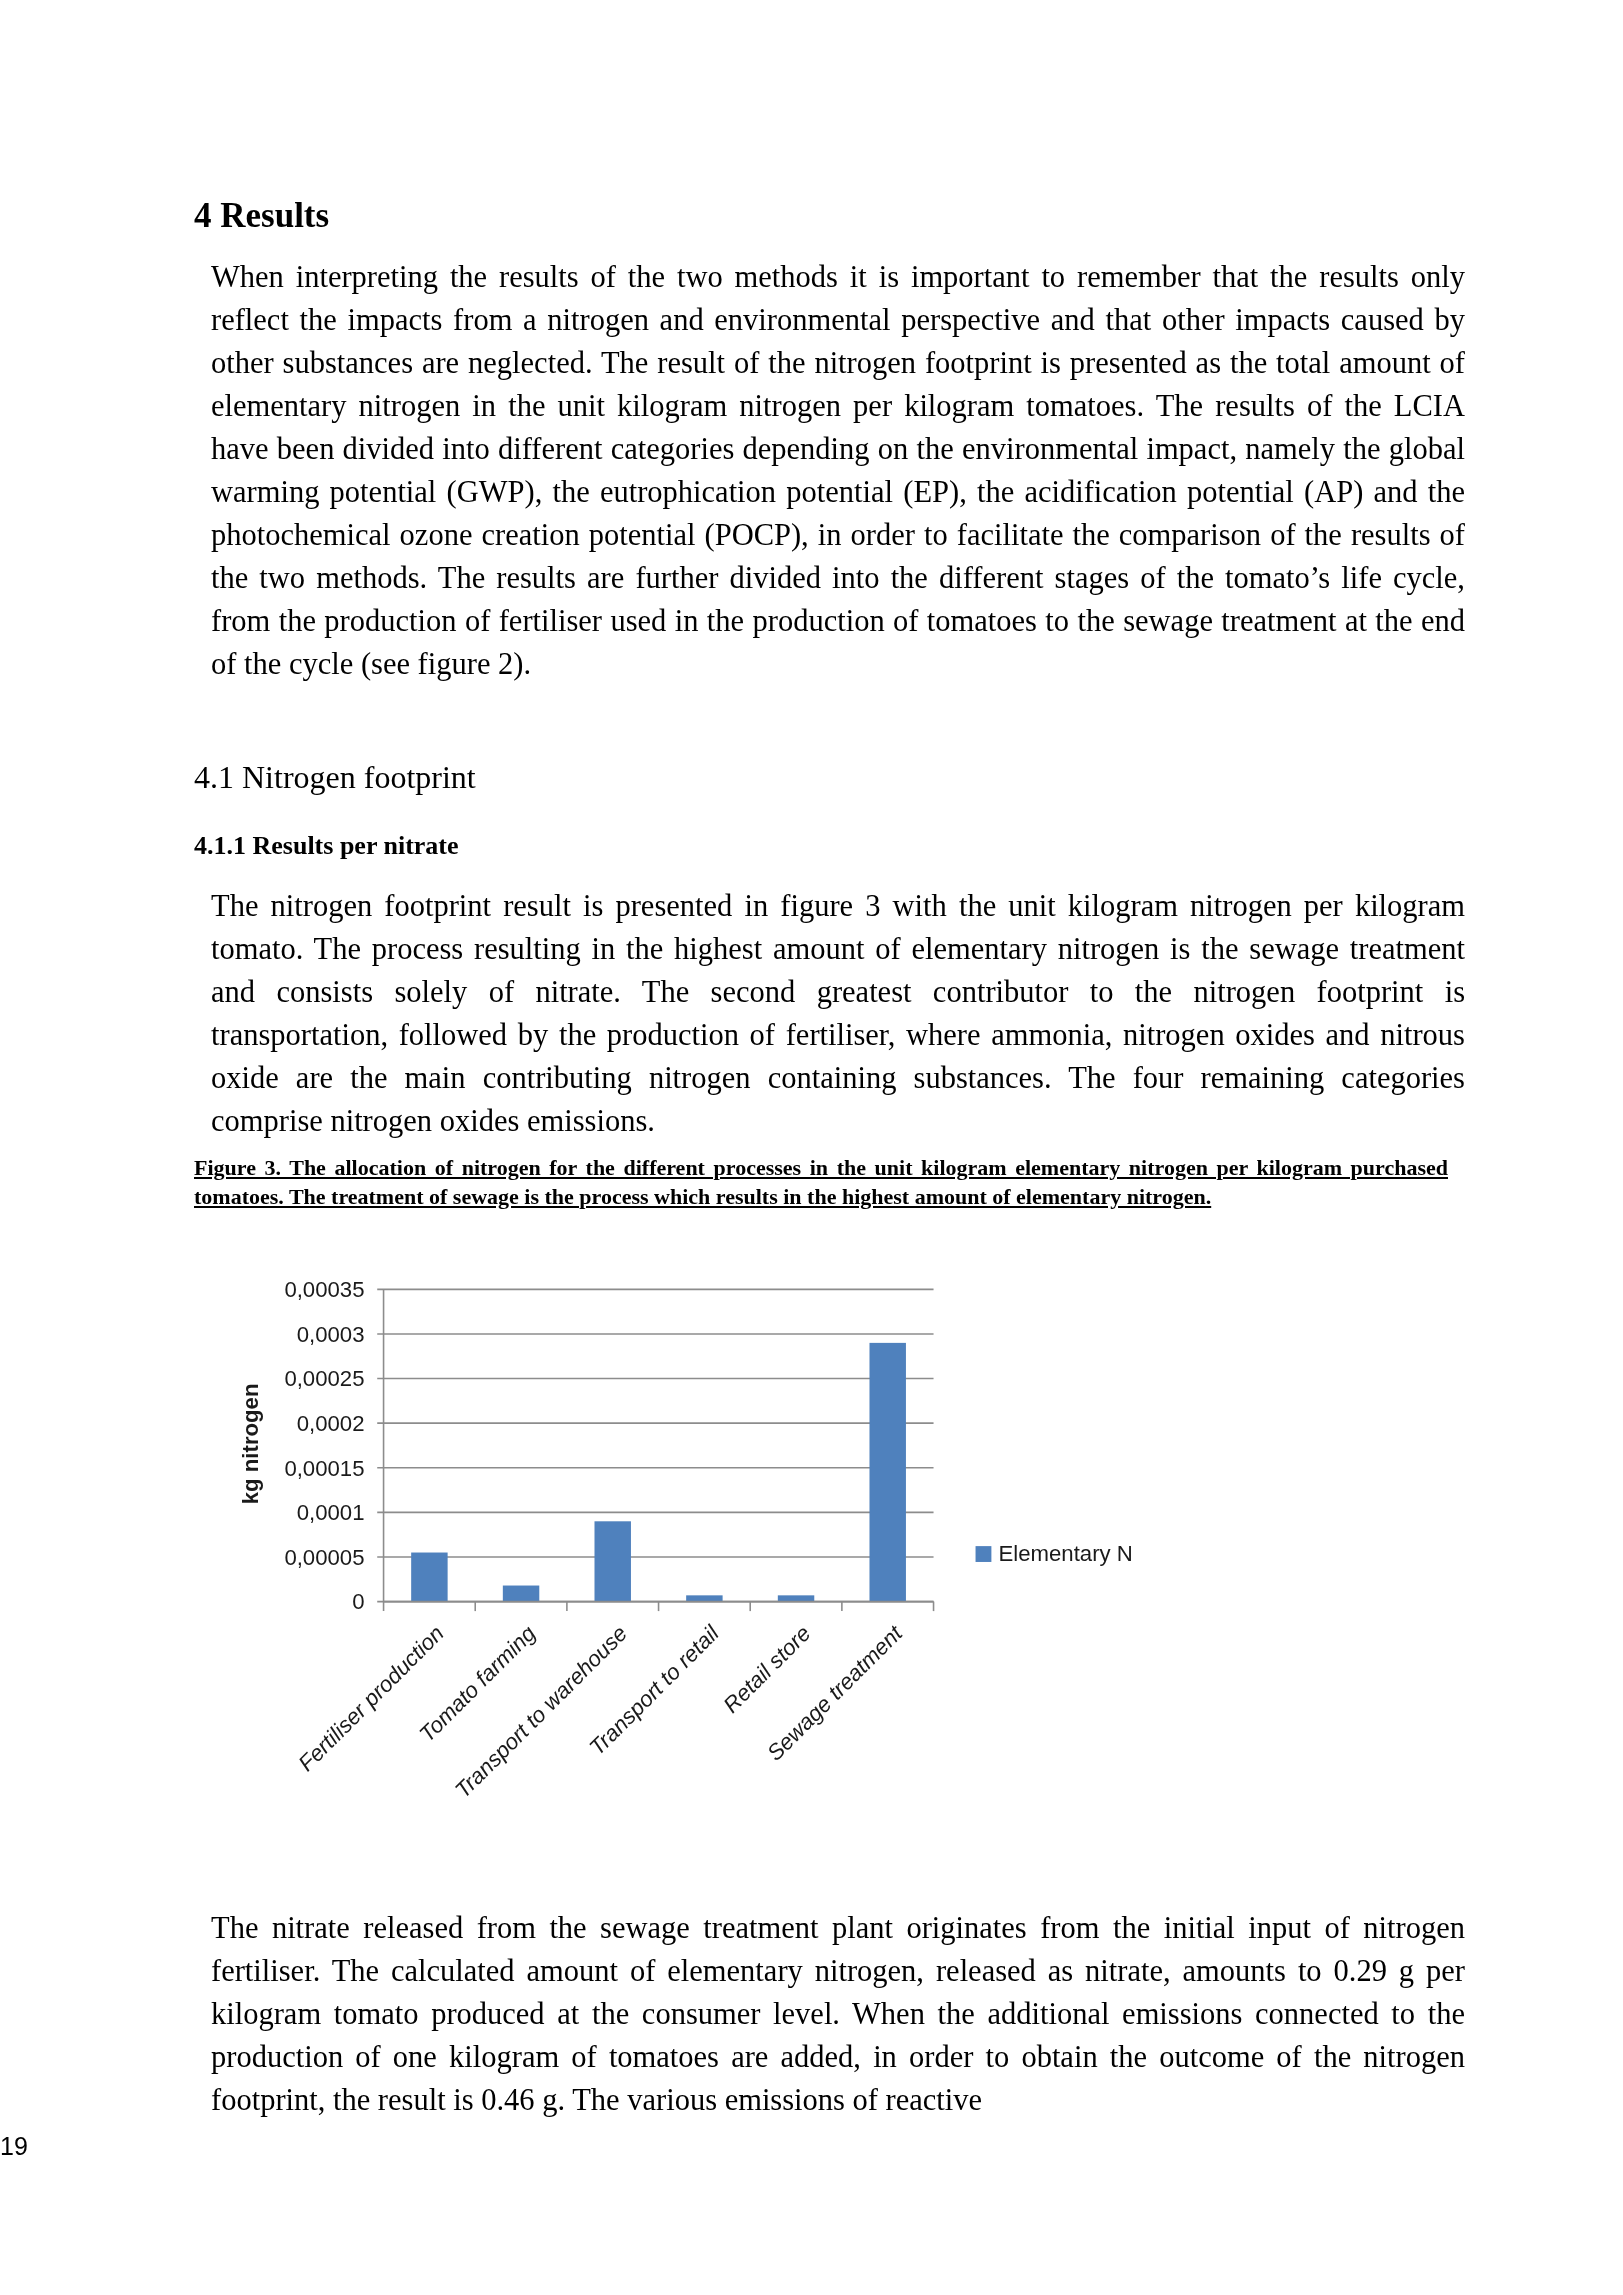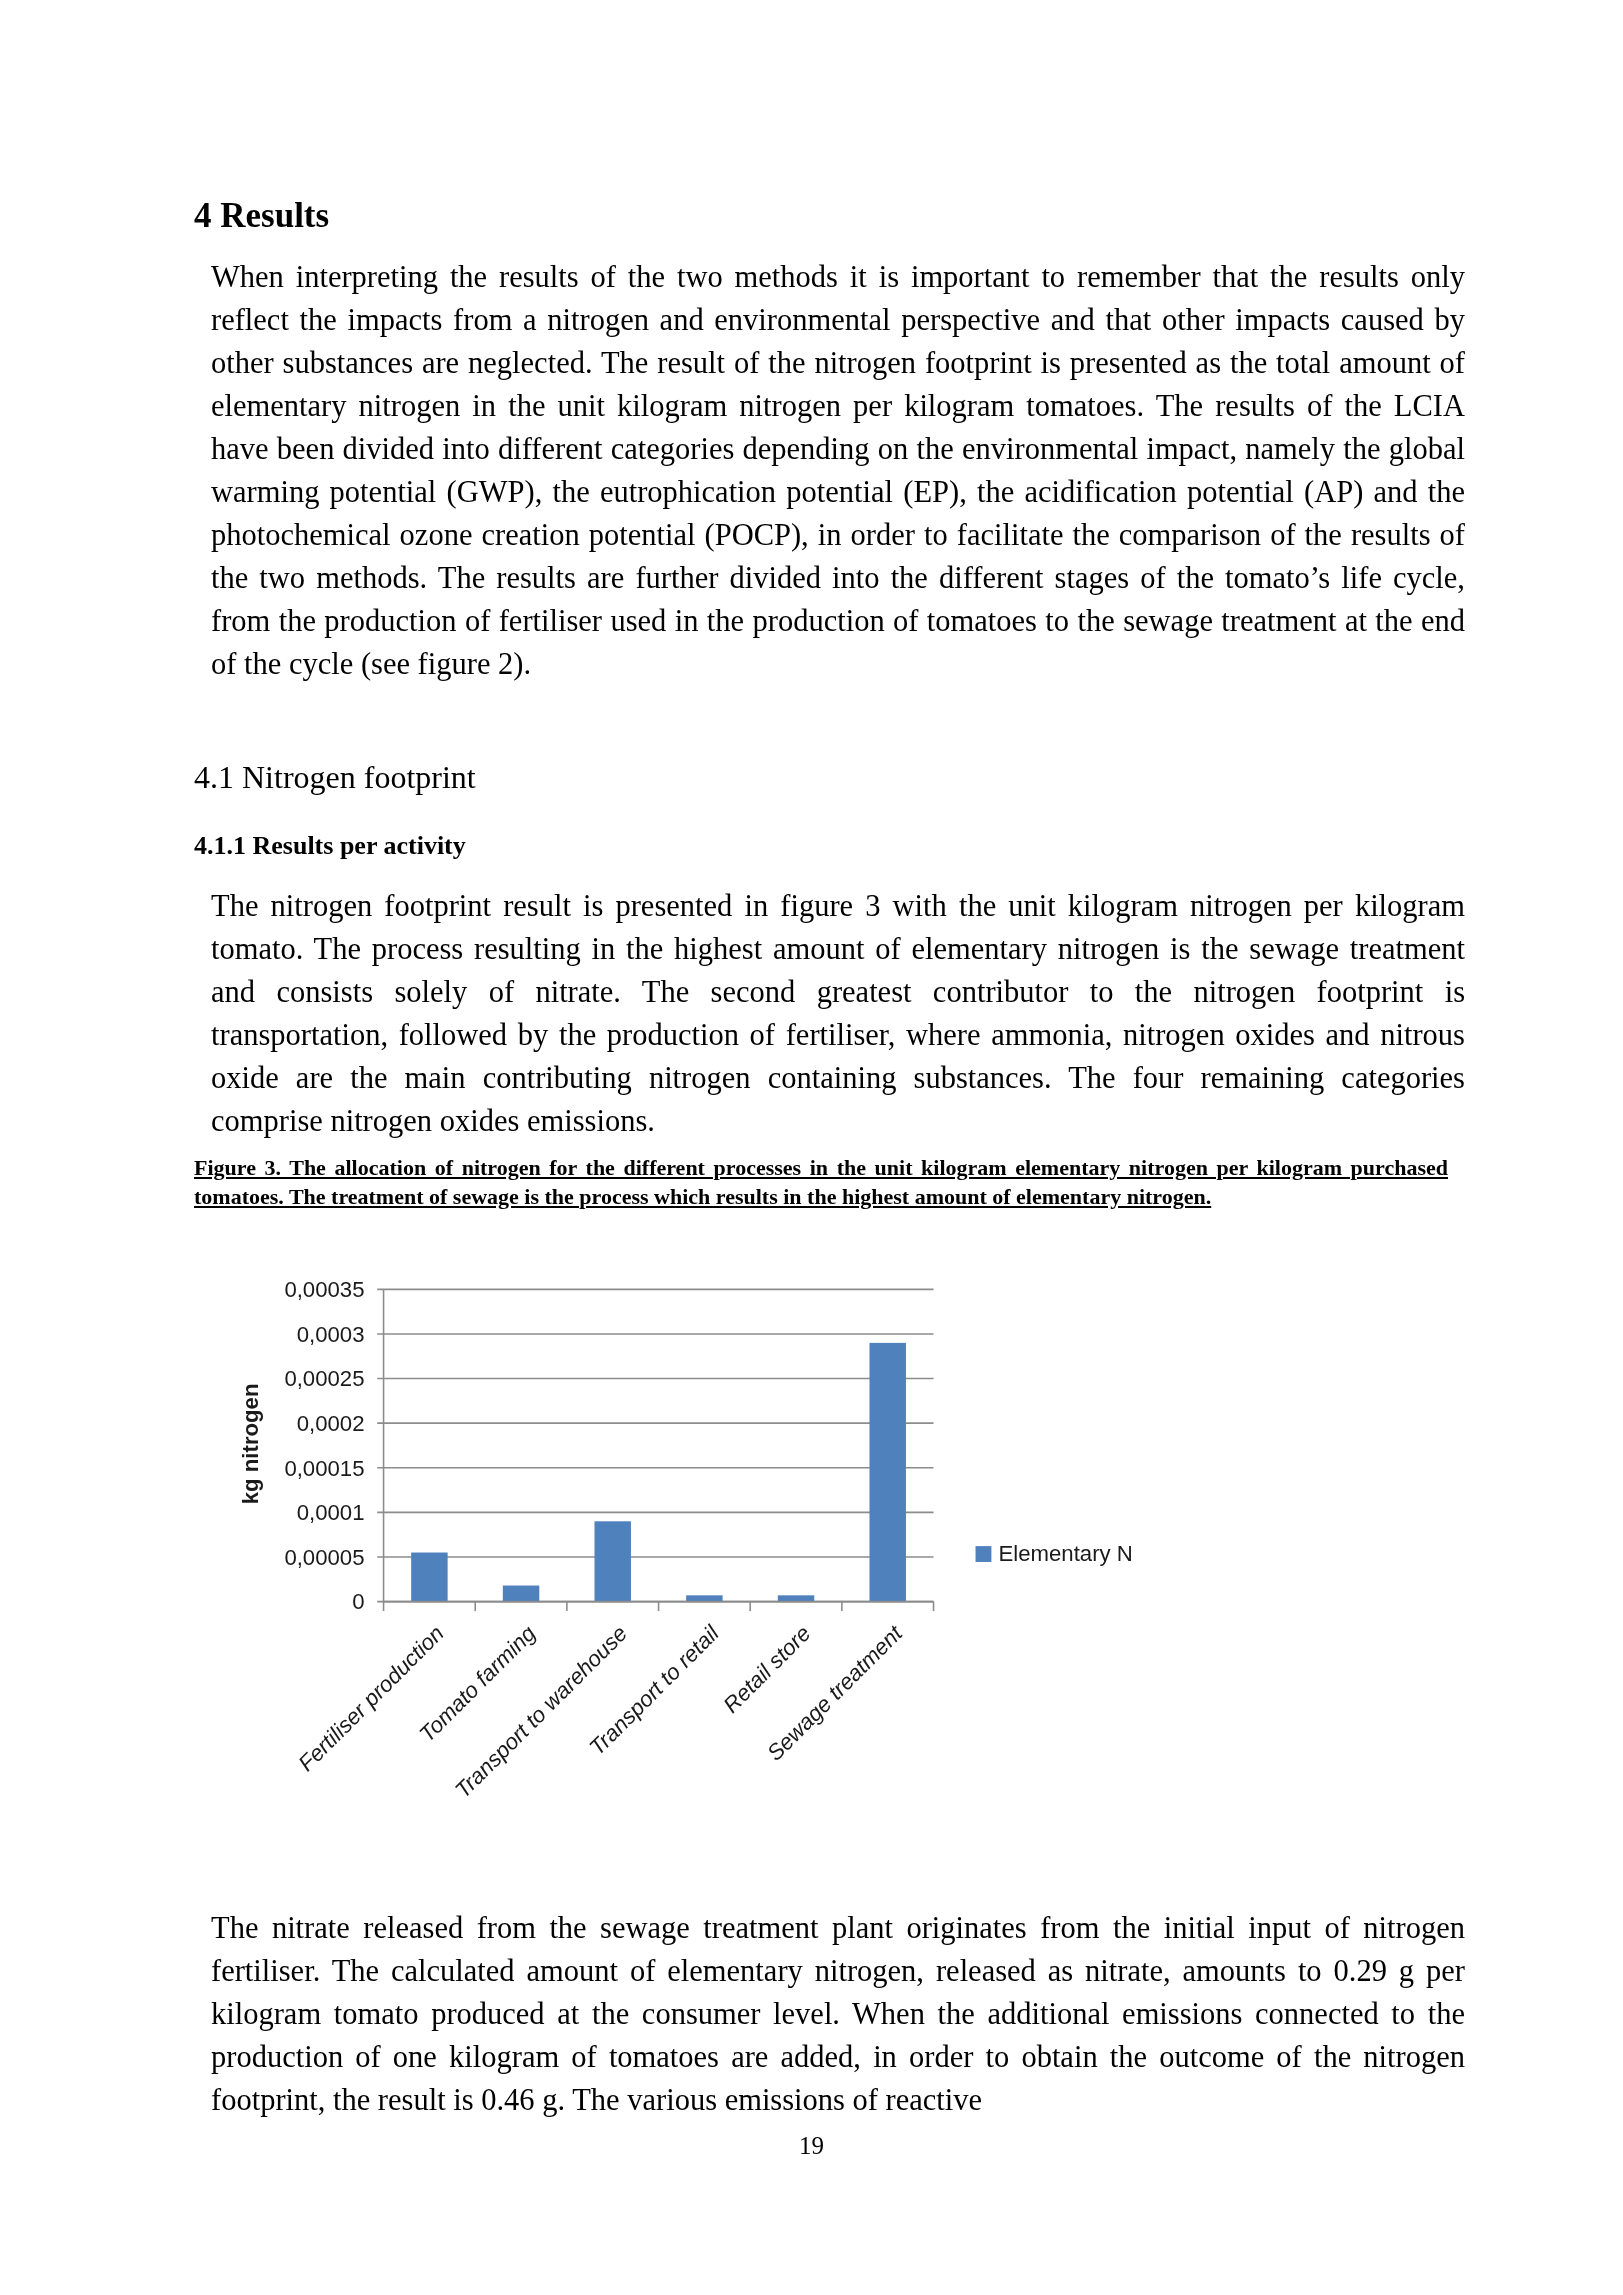--- a/index.html
+++ b/index.html
@@ -6,35 +6,35 @@
   body { width:1623px; height:2295px; position:relative; overflow:hidden;
          font-family:"Liberation Serif", "DejaVu Serif", serif; color:#000; }
   .page { position:absolute; left:194px; top:0; width:1254px; }
   h1 { position:absolute; top:192px; left:0; margin:0; font-size:35px; font-weight:bold; line-height:48px; }
   h2 { position:absolute; left:0; margin:0; font-size:32px; font-weight:normal; line-height:44px; }
   h3 { position:absolute; left:0; margin:0; font-size:26px; font-weight:bold; line-height:36px; }
   p.body { position:absolute; left:0; width:1254px; margin:17px; font-size:30.5px; line-height:43px;
            text-align:justify; }
   p.caption { position:absolute; left:0; width:1254px; margin:0; font-size:22px; font-weight:bold;
               line-height:29px; text-align:justify; }
-  .pagenum { position:absolute; top:2132px; left:0; width:100%; text-align:center;
-             font-family:Liberation Serif, serif; font-size:25px; }
+  .pagenum { position:absolute; top:2132px; left:0; width:100%; 
+             font-family:Liberation Sans, sans-serif; font-size:25px; }
   .chart { position:absolute; left:0; top:0; width:1623px; height:2295px; pointer-events:none; }
   .chart svg { position:absolute; left:0; top:0; }
   .chart text { font-family:"Liberation Sans", "DejaVu Sans", sans-serif; fill:#1a1a1a; }
 </style>
 </head>
 <body>
 
 <div class="page">
   <h1>4 Results</h1>
   <p class="body" style="top:239px;">When interpreting the results of the two methods it is important to remember that the results only reflect the impacts from a nitrogen and environmental perspective and that other impacts caused by other substances are neglected. The result of the nitrogen footprint is presented as the total amount of elementary nitrogen in the unit kilogram nitrogen per kilogram tomatoes. The results of the LCIA have been divided into different categories depending on the environmental impact, namely the global warming potential (GWP), the eutrophication potential (EP), the acidification potential (AP) and the photochemical ozone creation potential (POCP), in order to facilitate the comparison of the results of the two methods. The results are further divided into the different stages of the tomato’s life cycle, from the production of fertiliser used in the production of tomatoes to the sewage treatment at the end of the cycle (see figure 2).</p>
 
   <h2 style="top:755px;">4.1 Nitrogen footprint</h2>
-  <h3 style="top:828px;">4.1.1 Results per activity</h3>
+  <h3 style="top:828px;">4.1.1 Results per nitrate</h3>
   <p class="body" style="top:868px;">The nitrogen footprint result is presented in figure 3 with the unit kilogram nitrogen per kilogram tomato. The process resulting in the highest amount of elementary nitrogen is the sewage treatment and consists solely of nitrate. The second greatest contributor to the nitrogen footprint is transportation, followed by the production of fertiliser, where ammonia, nitrogen oxides and nitrous oxide are the main contributing nitrogen containing substances. The four remaining categories comprise nitrogen oxides emissions.</p>
 
   <p class="caption" style="top:1153px;text-decoration:underline;">Figure 3. The allocation of nitrogen for the different processes in the unit kilogram elementary nitrogen per kilogram purchased tomatoes. The treatment of sewage is the process which results in the highest amount of elementary nitrogen.</p>
 
   <p class="body" style="top:1890px;">The nitrate released from the sewage treatment plant originates from the initial input of nitrogen fertiliser. The calculated amount of elementary nitrogen, released as nitrate, amounts to 0.29 g per kilogram tomato produced at the consumer level. When the additional emissions connected to the production of one kilogram of tomatoes are added, in order to obtain the outcome of the nitrogen footprint, the result is 0.46 g. The various emissions of reactive</p>
 </div>
 
 <div class="pagenum">19</div>
 
 <div class="chart">

